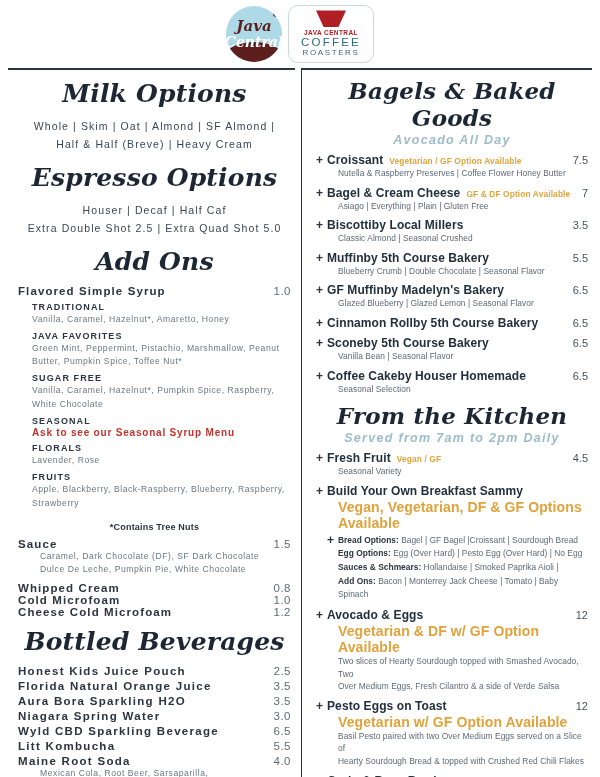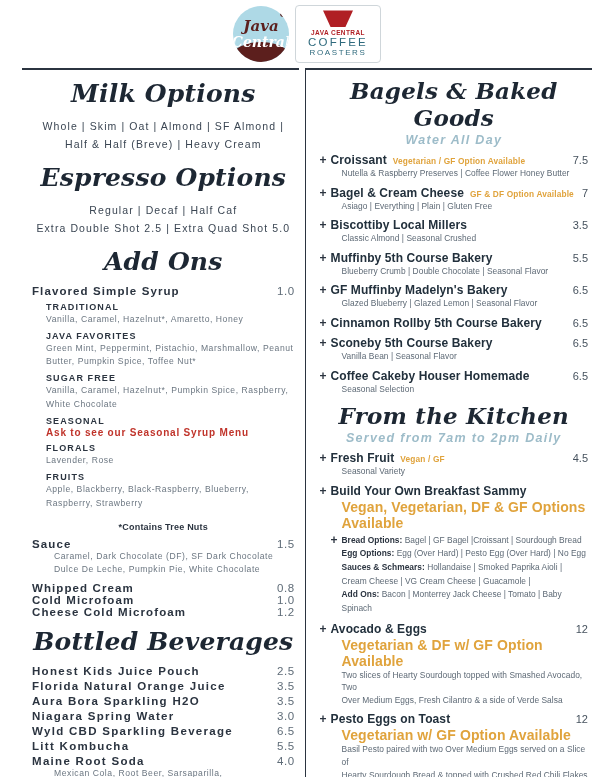--- a/index.html
+++ b/index.html
@@ -3,21 +3,21 @@
 <meta charset="utf-8">
 <style>
   html,body{margin:0;padding:0;}
   body{
     width:600px;height:777px;
     background:#ffffff;
     font-family:"Liberation Sans", sans-serif;
     color:#2b3440;
     overflow:hidden;
   }
-  .page{position:relative;width:600px;height:777px;box-sizing:border-box;padding-left:14px;}
+  .page{position:relative;width:600px;height:777px;box-sizing:border-box;}
 
   
   .header{height:68px;display:flex;align-items:center;justify-content:center;gap:6px;}
   .logo-round{
     width:56px;height:56px;border-radius:50%;
     background:#aed9e6;position:relative;overflow:hidden;
     display:flex;align-items:center;justify-content:center;
   }
   .logo-round::before{
     content:"";position:absolute;left:-10%;bottom:-42%;
@@ -28,21 +28,21 @@
     width:7px;height:7px;background:#5c1f1d;border-radius:50%;
   }
   .logo-round .lw{
     position:relative;z-index:2;text-align:center;line-height:1;
     font-family:"DejaVu Serif", serif;font-style:italic;font-weight:bold;
   }
   .logo-round .l1{display:block;font-size:15px;color:#5c1f1d;}
   .logo-round .l2{display:block;font-size:14px;color:#ffffff;margin-top:1px;}
 
   .logo-box{
-    border:1px solid #cfd6da;border-radius:4px;
+    border:1px solid #cfd6da;border-radius:10px;
     padding:3px 9px 4px;text-align:center;width:86px;box-sizing:border-box;
   }
   .cup{
     width:30px;height:17px;margin:1px auto 2px;
     background:#b01f24;
     clip-path:polygon(0 0,100% 0,74% 100%,26% 100%);
   }
   .logo-box .b1{font-size:6.5px;font-weight:bold;letter-spacing:.4px;color:#b01f24;}
   .logo-box .b2{font-size:11.5px;letter-spacing:2.2px;color:#2f6a7d;line-height:1.05;}
   .logo-box .b3{font-size:8px;letter-spacing:1.6px;color:#2f6a7d;line-height:1.15;}
@@ -148,21 +148,21 @@
 
   <div class="cols">
 
     <div class="col col-left">
 
       <div class="sec-title l-title">Milk Options</div>
       <div class="centered-line">Whole | Skim | Oat | Almond | SF Almond |</div>
       <div class="centered-line">Half &amp; Half (Breve)  |  Heavy Cream</div>
 
       <div class="sec-title l-title">Espresso Options</div>
-      <div class="centered-line">Regular | Decaf | Half Caf</div>
+      <div class="centered-line">Houser | Decaf | Half Caf</div>
       <div class="centered-line">Extra Double Shot 2.5 | Extra Quad Shot 5.0</div>
 
       <div class="sec-title l-title">Add Ons</div>
 
       <div class="row">
         <span class="nm">Flavored Simple Syrup</span>
         <span class="pr">1.0</span>
       </div>
 
       <div class="indent">
@@ -237,21 +237,21 @@
         <div class="indent2">
           <div class="subtext">Mexican Cola, Root Beer, Sarsaparilla,</div>
 
         </div>
       </div>
     </div>
 
     <div class="col col-right">
 
       <div class="sec-title r-title">Bagels &amp; Baked Goods</div>
-      <div class="served">Water All Day</div>
+      <div class="served">Avocado All Day</div>
 
       <div class="item">
         <div class="item-head">
           <span class="plus">+</span>
           <span class="item-name">Croissant</span>
           <span class="tag">Vegetarian / GF Option Available</span>
           <span class="price">7.5</span>
         </div>
         <div class="desc">Nutella  &amp; Raspberry Preserves | Coffee Flower Honey Butter</div>
       </div>
@@ -349,21 +349,20 @@
           <div class="opt-line opt-first">
             <span class="plus">+</span>
             <span><b>Bread Options:</b><span> Bagel | GF Bagel |Croissant | Sourdough Bread</span></span>
           </div>
           <div class="opt-line" style="padding-left:11px;">
             <b>Egg Options:</b><span> Egg (Over Hard) | Pesto Egg (Over Hard) | No Egg</span>
           </div>
           <div class="opt-line" style="padding-left:11px;">
             <b>Sauces &amp; Schmears:</b><span> Hollandaise | Smoked Paprika Aioli |</span>
           </div>
-          <div class="opt-line" style="padding-left:11px;">Cream Cheese | VG Cream Cheese | Guacamole |</div>
           <div class="opt-line" style="padding-left:11px;">
             <b>Add Ons:</b><span> Bacon | Monterrey Jack Cheese | Tomato | Baby Spinach</span>
           </div>
         </div>
       </div>
 
       <div class="item">
         <div class="item-head">
           <span class="plus">+</span>
           <span class="item-name">Avocado &amp; Eggs</span>

